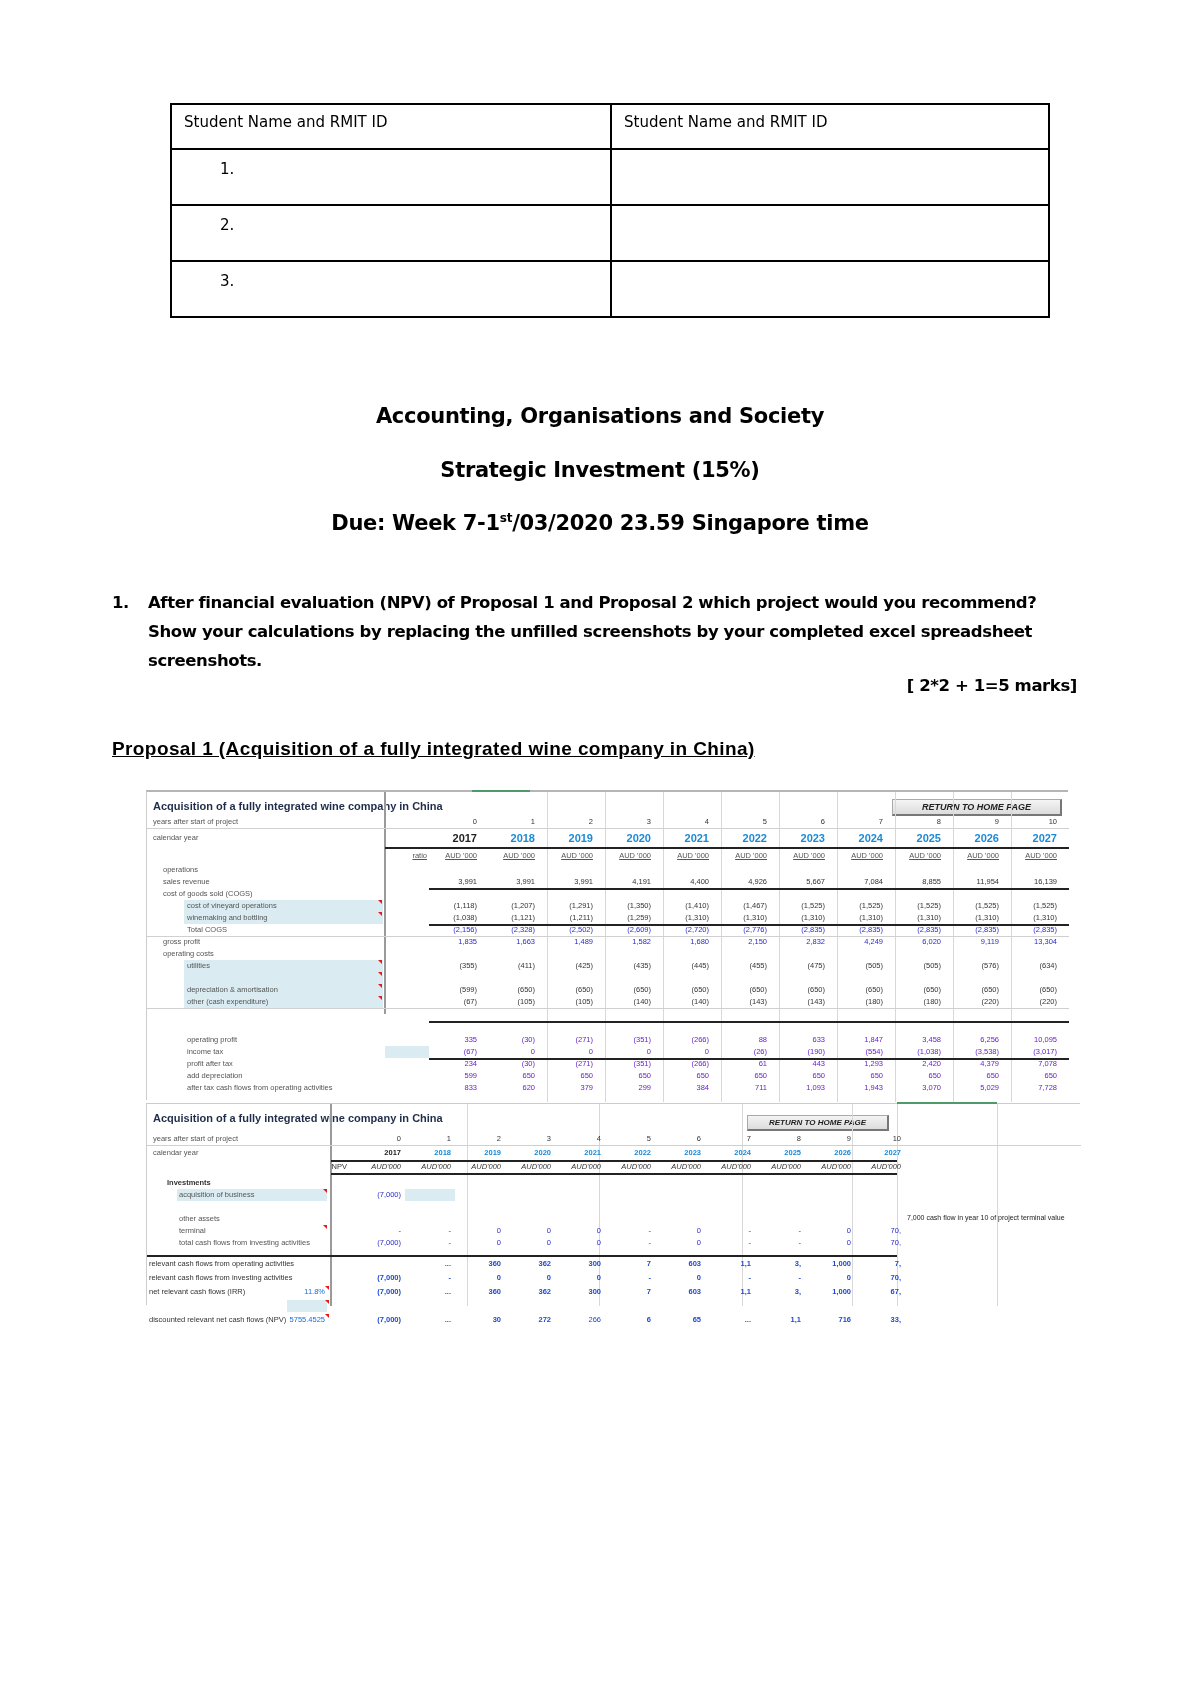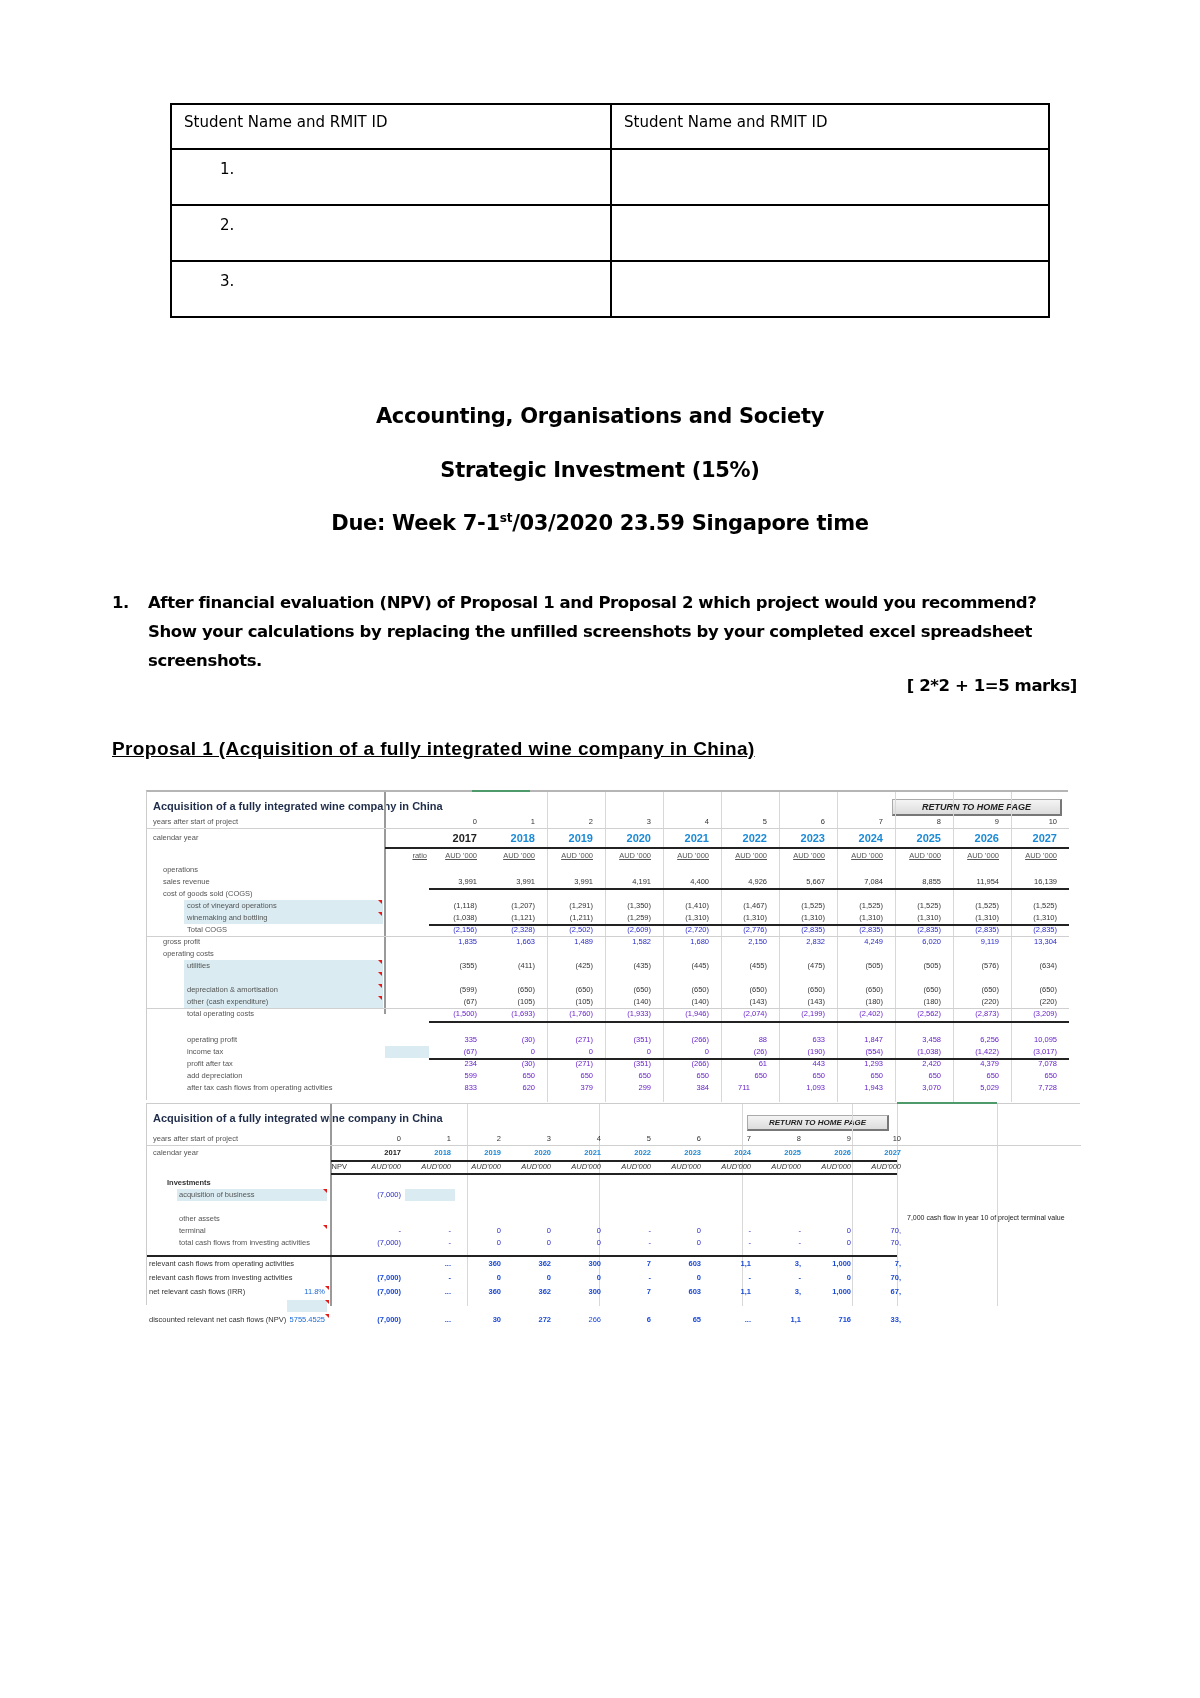--- a/index.html
+++ b/index.html
@@ -279,34 +279,20 @@
       <div class="cell blk" style="left:514px;">(140)</div>
       <div class="cell blk" style="left:572px;">(143)</div>
       <div class="cell blk" style="left:630px;">(143)</div>
       <div class="cell blk" style="left:688px;">(180)</div>
       <div class="cell blk" style="left:746px;">(180)</div>
       <div class="cell blk" style="left:804px;">(220)</div>
       <div class="cell blk" style="left:862px;">(220)</div>
     </div>
     <div class="redtick" style="left:231px;top:204px;"></div>
     <div class="hrule thin" style="left:0;top:216px;width:922px;"></div>
-    <div class="srow" style="top:216px;width:922px;">
-      <div class="lbl" style="left:40px;">total operating costs</div>
-      <div class="cell purple" style="left:282px;">(1,500)</div>
-      <div class="cell purple" style="left:340px;">(1,693)</div>
-      <div class="cell purple" style="left:398px;">(1,760)</div>
-      <div class="cell purple" style="left:456px;">(1,933)</div>
-      <div class="cell purple" style="left:514px;">(1,946)</div>
-      <div class="cell purple" style="left:572px;">(2,074)</div>
-      <div class="cell purple" style="left:630px;">(2,199)</div>
-      <div class="cell purple" style="left:688px;">(2,402)</div>
-      <div class="cell purple" style="left:746px;">(2,562)</div>
-      <div class="cell purple" style="left:804px;">(2,873)</div>
-      <div class="cell purple" style="left:862px;">(3,209)</div>
-    </div>
     <div class="hrule" style="left:282px;top:229px;width:640px;"></div>
     <div class="srow" style="top:242px;width:922px;">
       <div class="lbl" style="left:40px;">operating profit</div>
       <div class="cell purple" style="left:282px;">335</div>
       <div class="cell purple" style="left:340px;">(30)</div>
       <div class="cell purple" style="left:398px;">(271)</div>
       <div class="cell purple" style="left:456px;">(351)</div>
       <div class="cell purple" style="left:514px;">(266)</div>
       <div class="cell purple" style="left:572px;">88</div>
       <div class="cell purple" style="left:630px;">633</div>
@@ -320,21 +306,21 @@
       <div class="cell blk" style="left:236px;width:34px;">30%</div>
       <div class="cell purple" style="left:282px;">(67)</div>
       <div class="cell purple" style="left:340px;">0</div>
       <div class="cell purple" style="left:398px;">0</div>
       <div class="cell purple" style="left:456px;">0</div>
       <div class="cell purple" style="left:514px;">0</div>
       <div class="cell purple" style="left:572px;">(26)</div>
       <div class="cell purple" style="left:630px;">(190)</div>
       <div class="cell purple" style="left:688px;">(554)</div>
       <div class="cell purple" style="left:746px;">(1,038)</div>
-      <div class="cell purple" style="left:804px;">(1,422)</div>
+      <div class="cell purple" style="left:804px;">(3,538)</div>
       <div class="cell purple" style="left:862px;">(3,017)</div>
     </div>
     <div class="hl" style="left:238px;top:254px;width:44px;height:12px;"></div>
     <div class="hrule" style="left:282px;top:266px;width:640px;"></div>
     <div class="srow" style="top:266px;width:922px;">
       <div class="lbl" style="left:40px;">profit after tax</div>
       <div class="cell purple" style="left:282px;">234</div>
       <div class="cell purple" style="left:340px;">(30)</div>
       <div class="cell purple" style="left:398px;">(271)</div>
       <div class="cell purple" style="left:456px;">(351)</div>
@@ -360,21 +346,21 @@
       <div class="cell purple" style="left:804px;">650</div>
       <div class="cell purple" style="left:862px;">650</div>
     </div>
     <div class="srow" style="top:290px;width:922px;">
       <div class="lbl" style="left:40px;">after tax cash flows from operating activities</div>
       <div class="cell purple" style="left:282px;">833</div>
       <div class="cell purple" style="left:340px;">620</div>
       <div class="cell purple" style="left:398px;">379</div>
       <div class="cell purple" style="left:456px;">299</div>
       <div class="cell purple" style="left:514px;">384</div>
-      <div class="cell purple" style="left:555px;">711</div>
+      <div class="cell purple" style="left:572px;">711</div>
       <div class="cell purple" style="left:630px;">1,093</div>
       <div class="cell purple" style="left:688px;">1,943</div>
       <div class="cell purple" style="left:746px;">3,070</div>
       <div class="cell purple" style="left:804px;">5,029</div>
       <div class="cell purple" style="left:862px;">7,728</div>
     </div>
   </div>
 
 <div class="sheet sheet2" id="sheet2">
   <div class="title">Acquisition of a fully integrated wine company in China</div>

